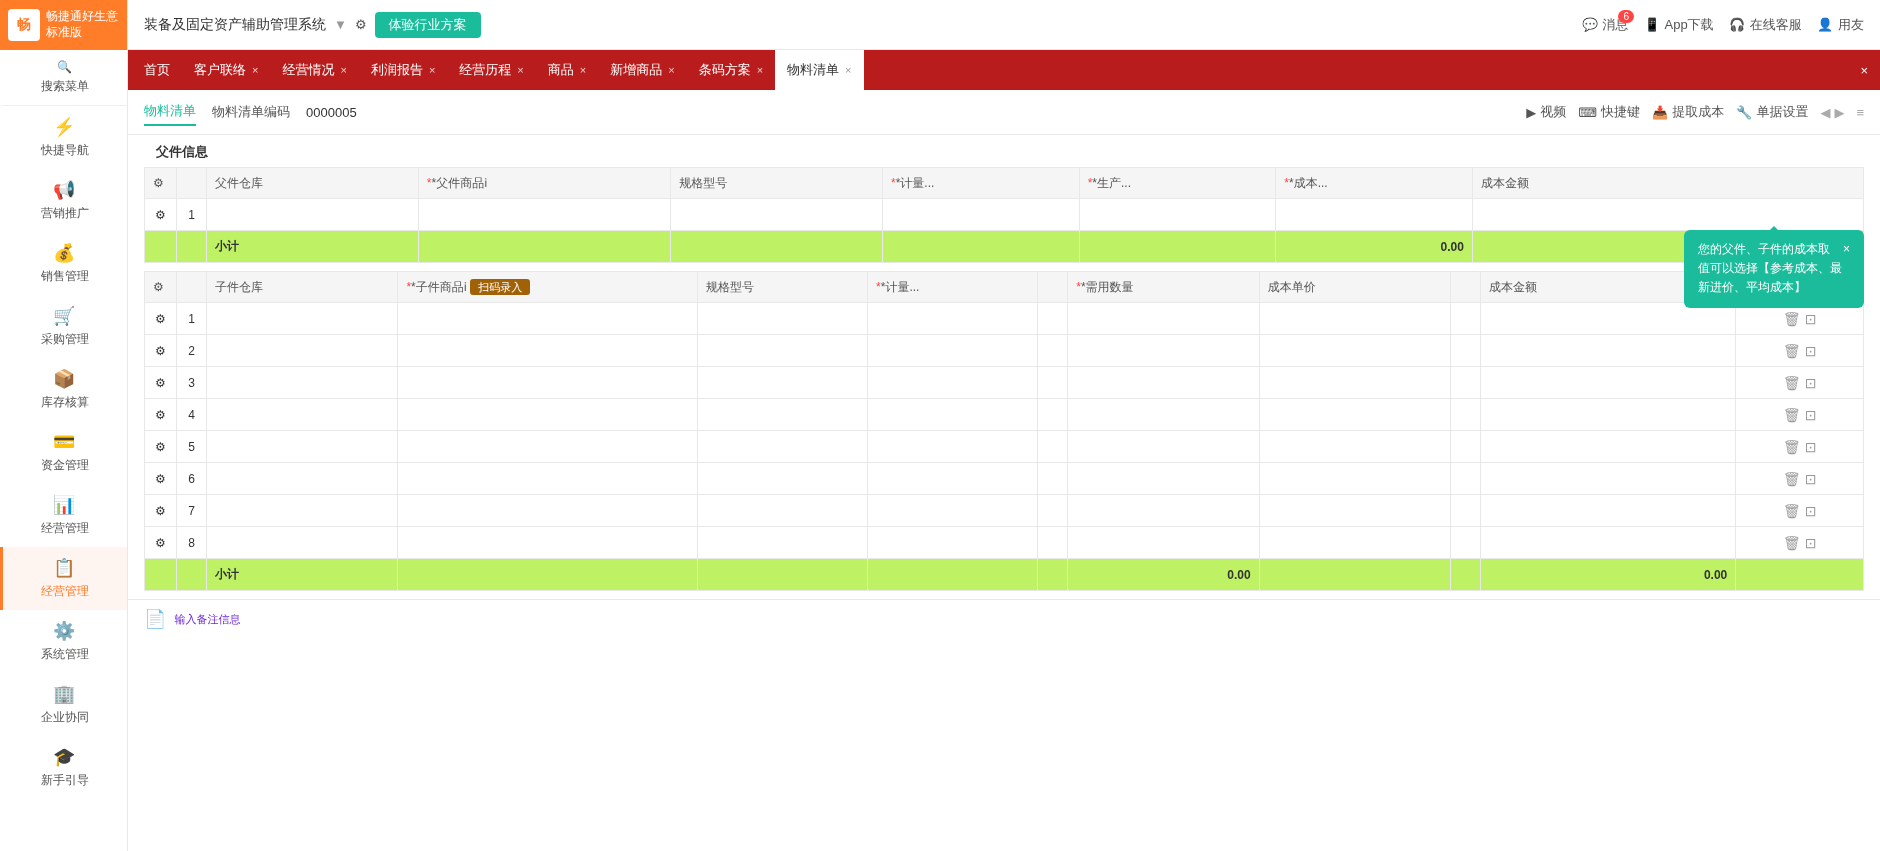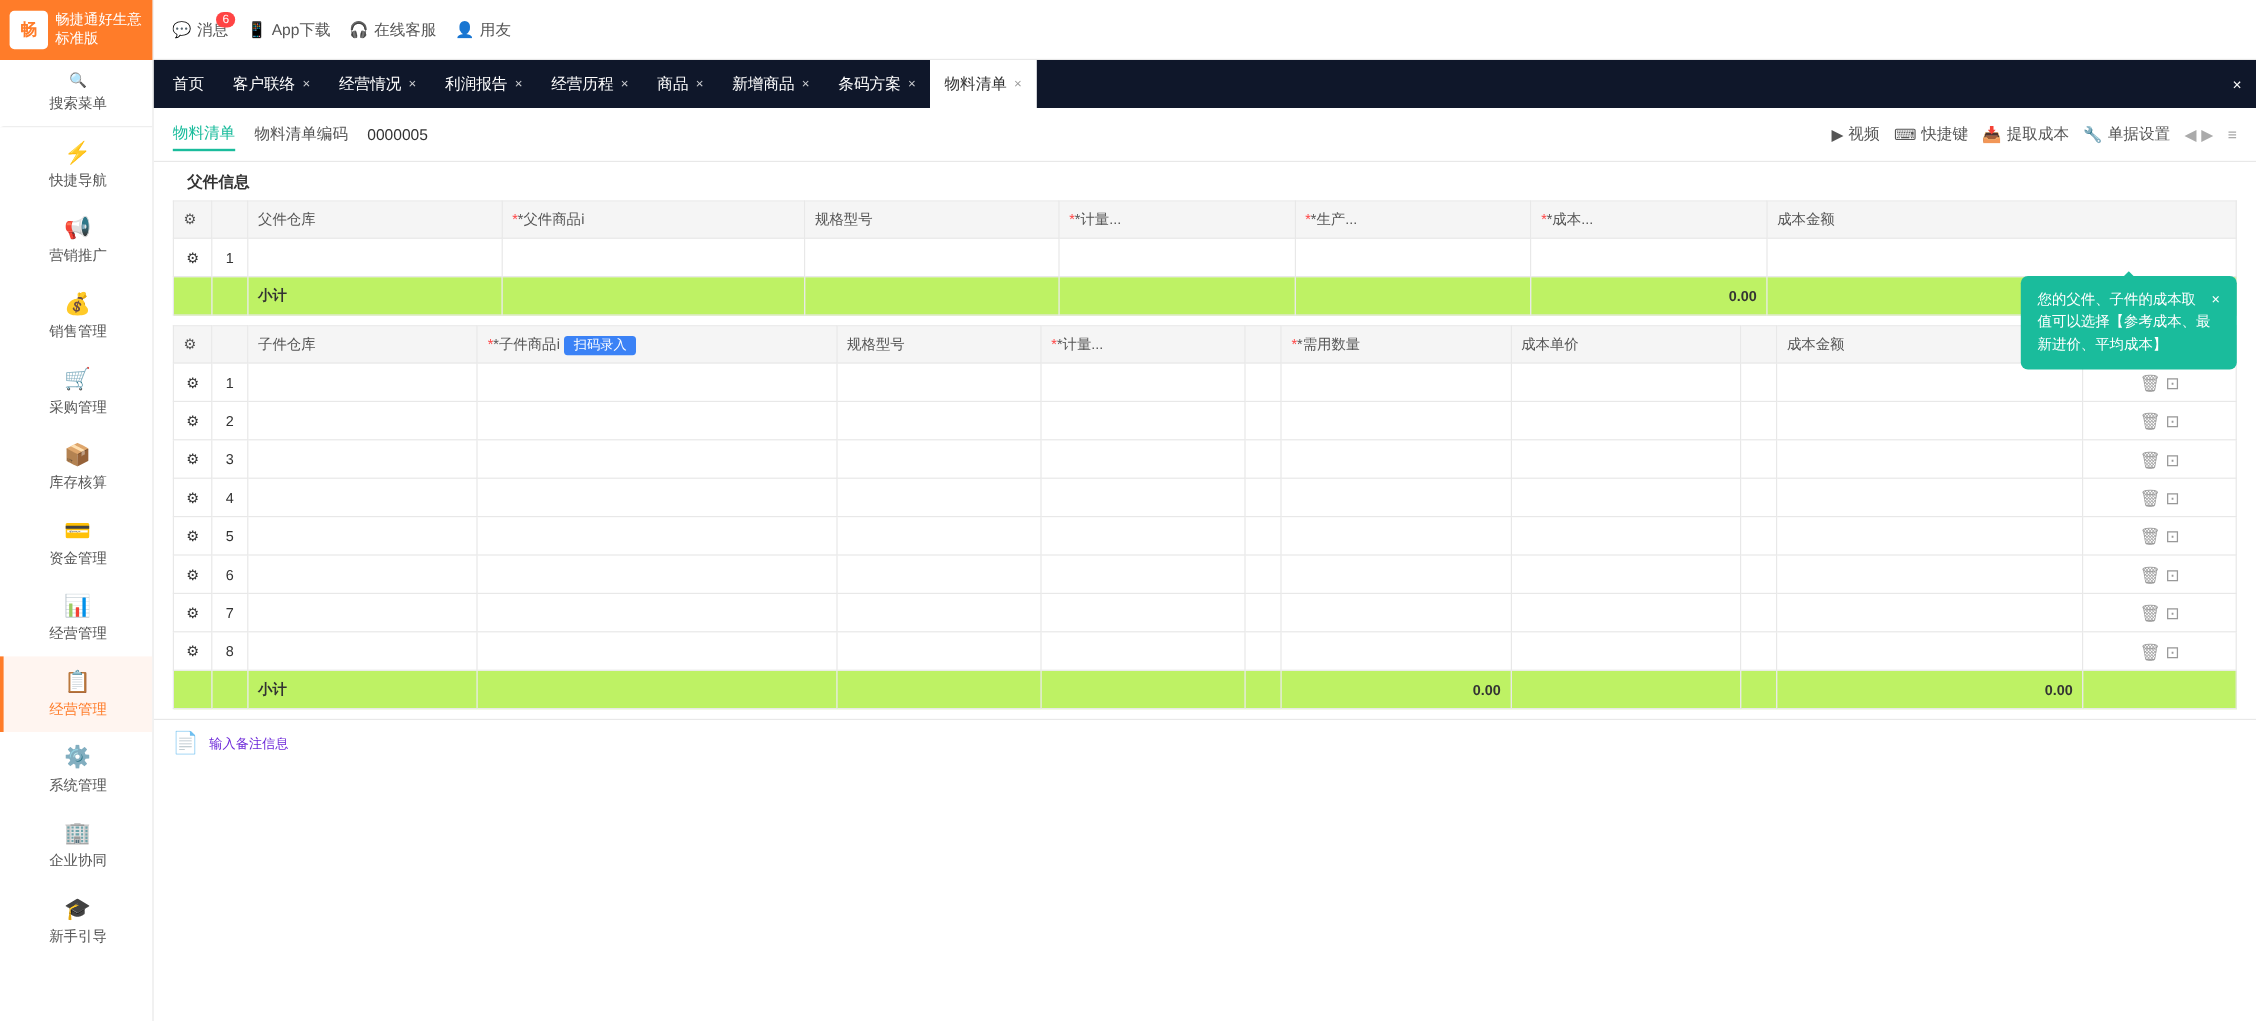--- a/index.html
+++ b/index.html
@@ -99,21 +99,21 @@
       color: #fff;
       border-radius: 10px;
       font-size: 10px;
       padding: 1px 4px;
       min-width: 16px;
       text-align: center;
     }
 
     
     .nav-tabs {
-      background: #0f172a;
+      background: #b91c1c;
       display: flex;
       align-items: center;
       padding: 0 4px;
       flex-shrink: 0;
       height: 40px;
       overflow: hidden;
     }
     .nav-tab {
       display: flex;
       align-items: center;
@@ -191,21 +191,21 @@
     }
     .data-table .subtotal-row td {
       background: #bef264;
       font-weight: bold;
       color: #333;
     }
     .row-num { color: #999; text-align: center; width: 30px; }
     .settings-col { width: 32px; text-align: center; }
     .action-col { text-align: center; }
     .scan-btn {
-      background: #3b82f6;
+      background: #a16207;
       color: #fff;
       padding: 2px 8px;
       border-radius: 3px;
       font-size: 11px;
       cursor: pointer;
     }
     .action-icons { display: flex; gap: 4px; align-items: center; justify-content: center; }
     .action-icon { color: #999; cursor: pointer; font-size: 14px; }
 
     
@@ -307,20 +307,26 @@
     <div class="nav-item">
       <span class="nav-icon">🎓</span>
       <span>新手引导</span>
     </div>
   </div>
 </div>
 
 <div class="main-area">
 
   <div class="top-bar">
+    <div class="top-bar-left">
+      <span class="system-title">装备及固定资产辅助管理系统</span>
+      <span style="color:#999;cursor:pointer;">▼</span>
+      <span style="cursor:pointer;">⚙</span>
+      <div class="top-btn">体验行业方案</div>
+    </div>
     <div class="top-bar-right">
       <div class="top-icon-btn">
         <span>💬</span>
         <span>消息</span>
         <span class="badge">6</span>
       </div>
       <div class="top-icon-btn">
         <span>📱</span>
         <span>App下载</span>
       </div>

